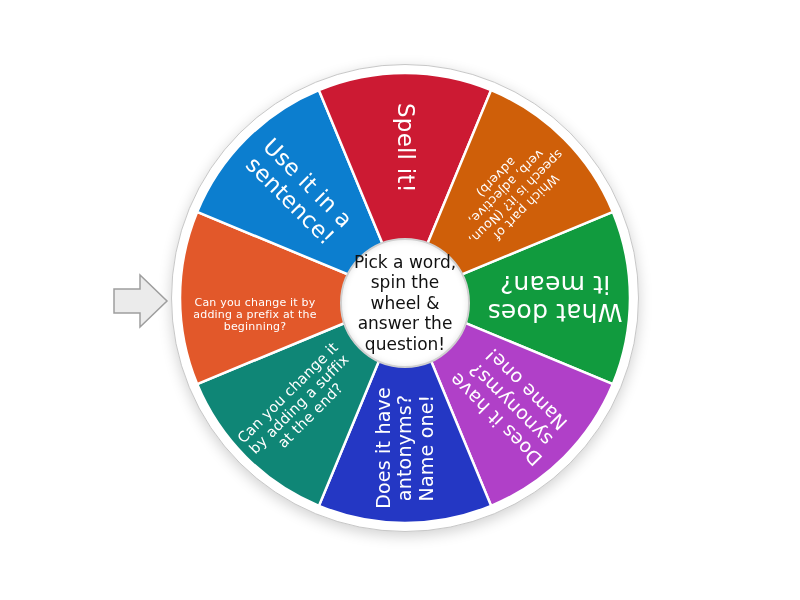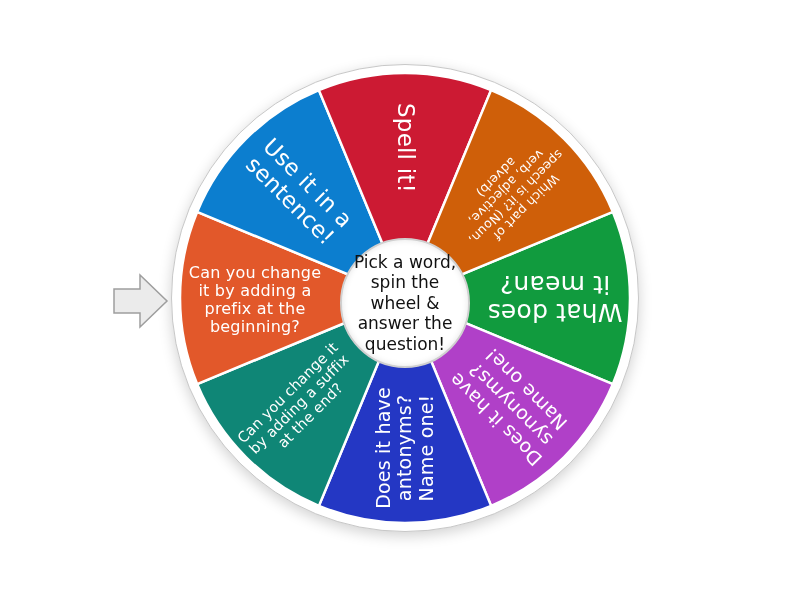--- a/index.html
+++ b/index.html
@@ -29,21 +29,21 @@
         <path d="M405,298 L318.90,90.13 A225,225 0 0 1 491.10,90.13 Z" fill="#cc1a33"></path>
         <path d="M405,298 L491.10,90.13 A225,225 0 0 1 612.87,211.90 Z" fill="#cf5f09"></path>
       </g>
   </svg>
 
   <div id="labels">
       <div class="label" style="width: 150px; height: 70px; font-size: 25px; left: 480px; top: 263px; transform: rotate(180deg);">What does it mean?</div>
       <div class="label" style="width: 150px; height: 80px; font-size: 19px; left: 436.066px; top: 364.066px; transform: rotate(225deg);">Does it have synonyms? Name one!</div>
       <div class="label" style="width: 150px; height: 76px; font-size: 19px; left: 330px; top: 410px; transform: rotate(270deg);">Does it have antonyms? Name one!</div>
       <div class="label" style="width: 140px; height: 80px; font-size: 14.5px; left: 228.934px; top: 364.066px; transform: rotate(315deg);">Can you change it by adding a suffix at the end?</div>
-      <div class="label" style="width: 138px; height: 80px; font-size: 16px; left: 186px; top: 260px; transform: rotate(360deg);">Can you change it by adding a prefix at the beginning?</div>
+      <div class="label" style="width: 138px; height: 80px; font-size: 11px; left: 186px; top: 275px; transform: rotate(360deg);">Can you change it by adding a prefix at the beginning?</div>
       <div class="label" style="width: 150px; height: 62px; font-size: 22.5px; left: 223.934px; top: 160.934px; transform: rotate(405deg);">Use it in a sentence!</div>
       <div class="label" style="width: 140px; height: 40px; font-size: 23px; left: 335px; top: 128px; transform: rotate(450deg);">Spell it!</div>
       <div class="label" style="width: 130px; height: 80px; font-size: 12.5px; left: 446.066px; top: 151.934px; transform: rotate(495deg);">Which part of speech is it? (Noun, verb, adjective, adverb)</div>
     </div>
 
   <div class="hub">
     <div class="hub-text">Pick a word, spin the wheel &amp; answer the question!</div>
   </div>
 
   <svg class="pointer" width="58" height="56" viewBox="0 0 58 56">

